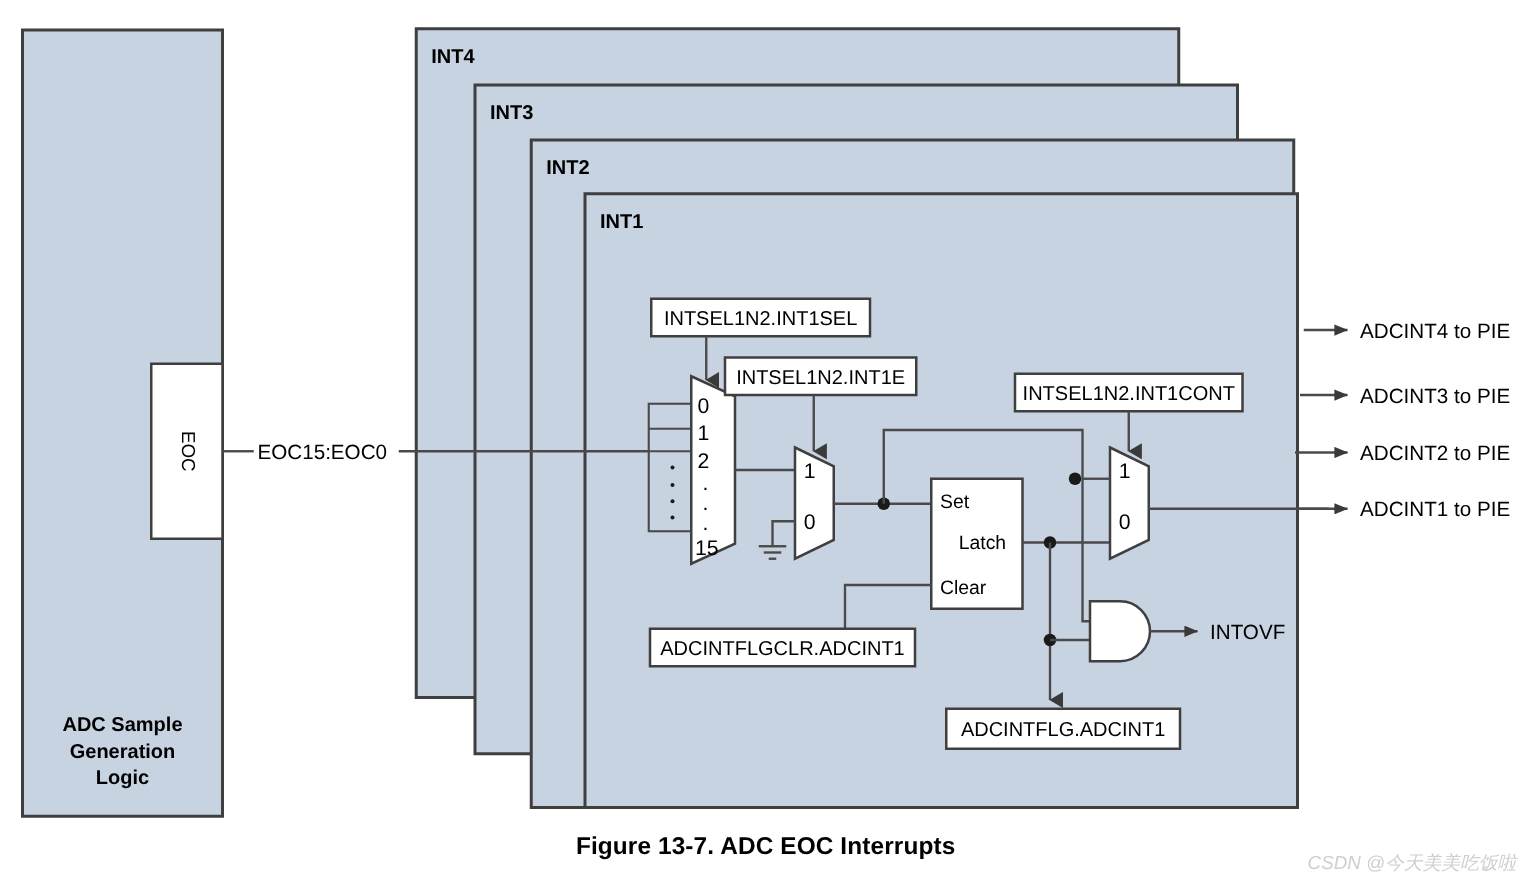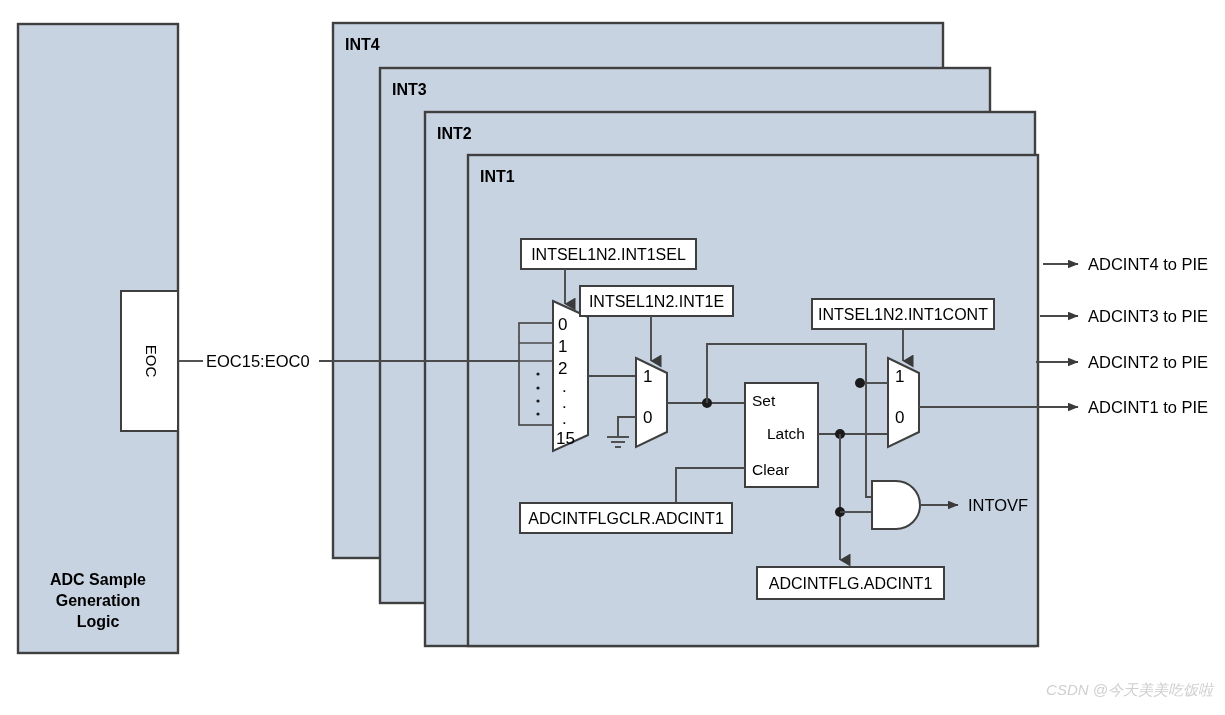--- a/index.html
+++ b/index.html
@@ -222,15 +222,16 @@
     <line class="wire" x1="1040" y1="316" x2="1078" y2="316" marker-end="url(#arrow)"></line>
     <line class="wire" x1="1036" y1="362" x2="1078" y2="362" marker-end="url(#arrow)"></line>
     <line class="wire" x1="1038" y1="407" x2="1078" y2="407" marker-end="url(#arrow)"></line>
 
     <text class="lbl" x="1088" y="270">ADCINT4 to PIE</text>
     <text class="lbl" x="1088" y="322">ADCINT3 to PIE</text>
     <text class="lbl" x="1088" y="368">ADCINT2 to PIE</text>
     <text class="lbl" x="1088" y="413">ADCINT1 to PIE</text>
   </svg>
 
+  <div class="caption">Figure 13-7. ADC EOC Interrupts</div>
   <div class="watermark">CSDN @今天美美吃饭啦</div>
 
 </div>
 
 </body></html>

